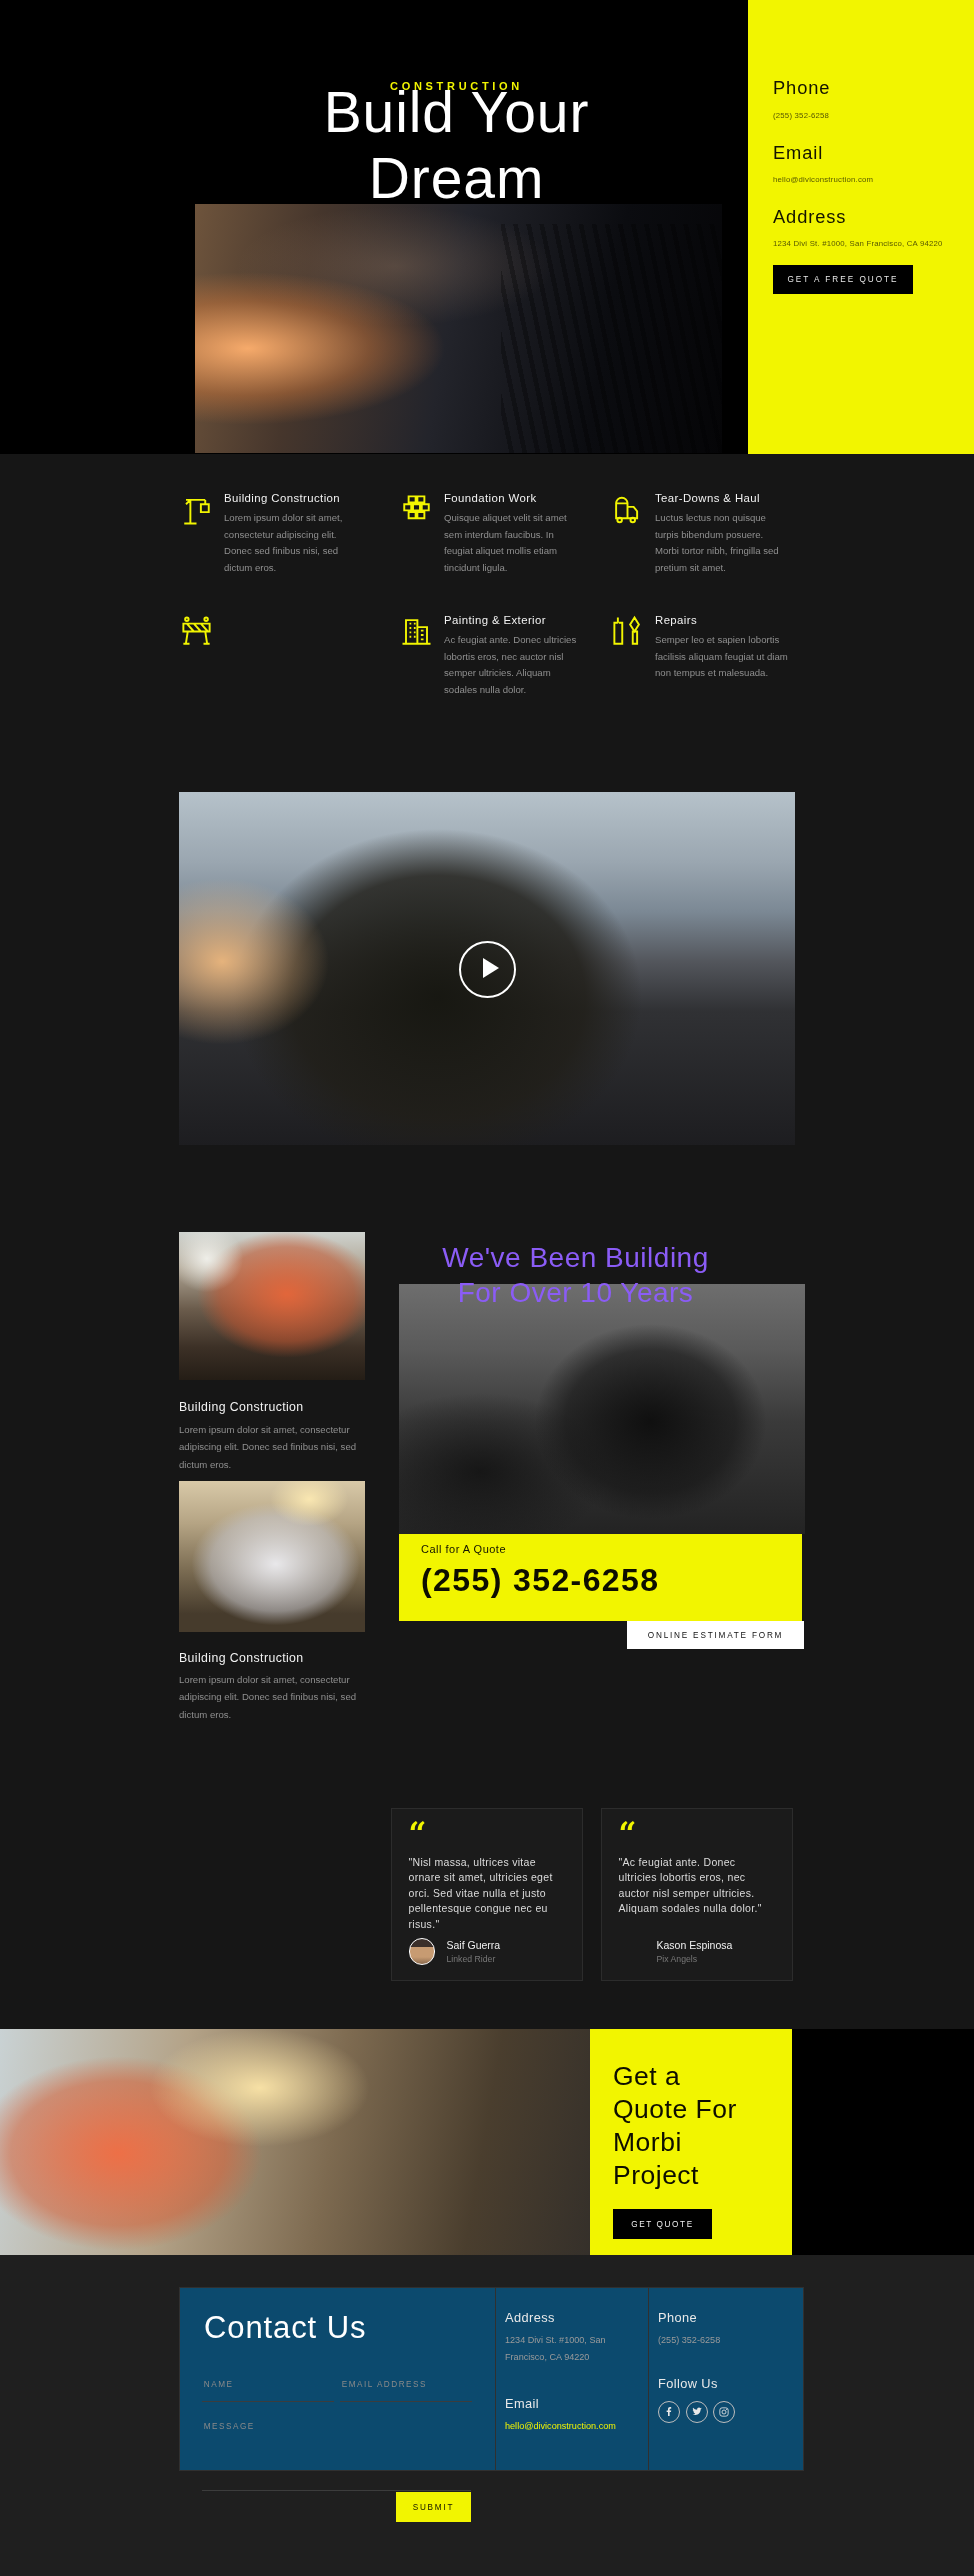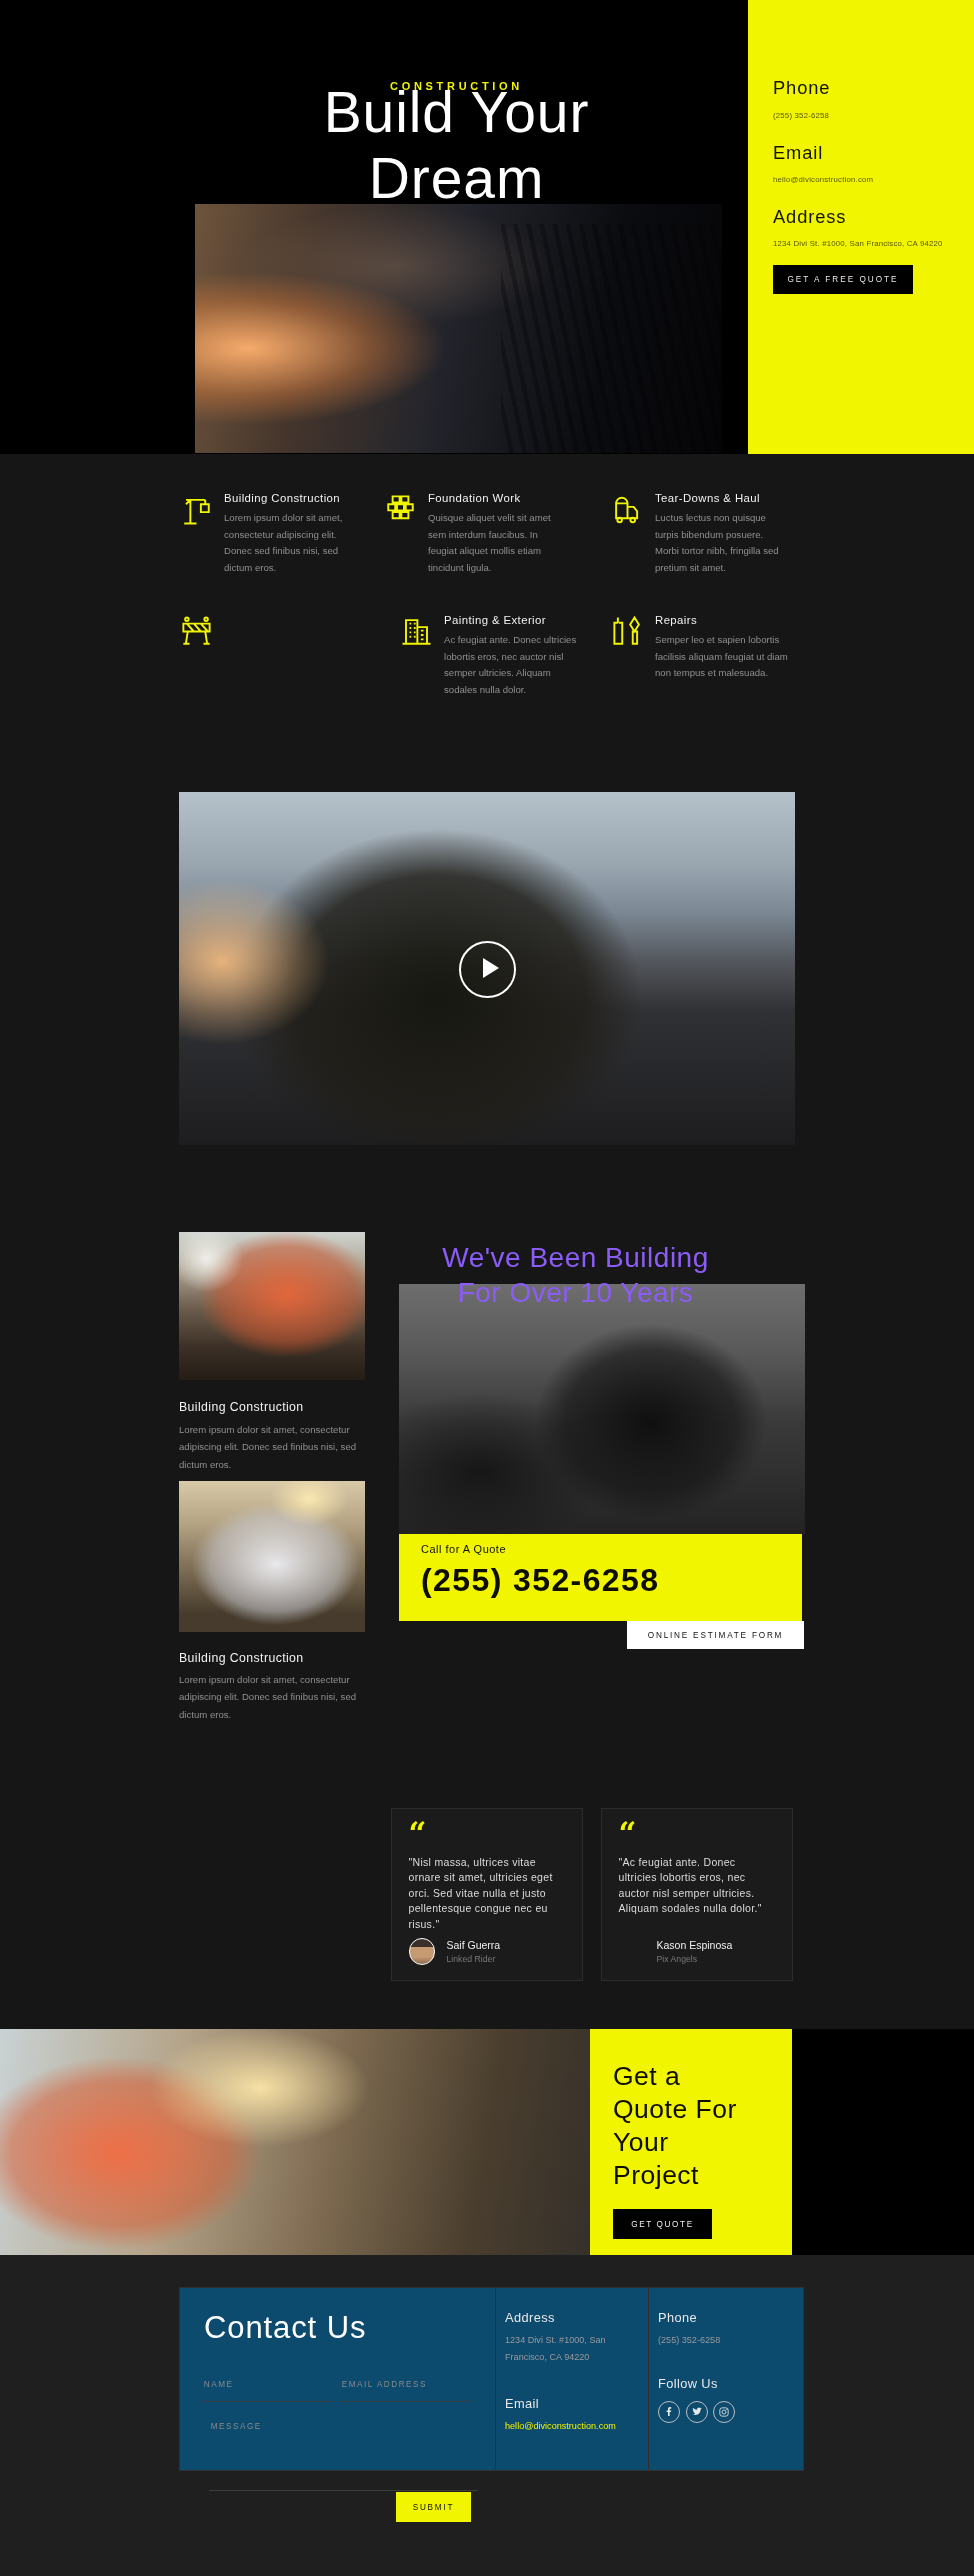--- a/index.html
+++ b/index.html
@@ -96,21 +96,21 @@
     font-size:8.2px; letter-spacing:1.6px; display:flex; align-items:center; justify-content:center; cursor:pointer; }
 
   
   .footer { position:absolute; left:0; top:2255px; width:974px; height:321px; background:#1f1f1f; }
   .f-panel { position:absolute; left:179px; top:32px; width:625px; height:184px; background:#0c4a6e; border:0.9px solid #303030; }
   .f-divider { position:absolute; top:0; bottom:0; width:0.9px; background:#303030; }
   .f-heading { position:absolute; left:24px; top:22px; color:#fff; font-size:31px; font-weight:400; letter-spacing:0.9px; }
   .f-input { position:absolute; width:132px; background:transparent; border:none; border-bottom:0.9px solid #3c3c3c;
     color:#a8a8a8; font-size:8.2px; letter-spacing:1.5px; padding:3.7px 1.8px 12.8px 1.8px; font-family:"Liberation Sans",sans-serif; outline:none; }
   .f-input::placeholder, .f-area::placeholder { color:#8a8a8a; }
-  .f-area { position:absolute; left:29px; top:128px; width:269px; height:75px; background:transparent; resize:none;
+  .f-area { position:absolute; left:22px; top:128px; width:269px; height:75px; background:transparent; resize:none;
     border:none; border-bottom:0.9px solid #3c3c3c; color:#a8a8a8; font-size:8.2px; letter-spacing:1.5px;
     padding:5.5px 1.8px; font-family:"Liberation Sans",sans-serif; outline:none; }
   .f-submit { position:absolute; left:216px; top:204px; width:75px; height:30px; background:var(--accent);
     border:none; color:#141400; font-size:8.2px; letter-spacing:1.8px; cursor:pointer; font-family:"Liberation Sans",sans-serif; }
   .f-col-title { position:absolute; color:#e9e9e9; font-size:12.8px; letter-spacing:0.4px; }
   .f-col-text { position:absolute; color:#9a9a9a; font-size:9.1px; line-height:16.5px; }
   .f-link { color:var(--accent); }
   .f-social { position:absolute; left:478px; top:113px; display:flex; gap:5.5px; }
   .f-soc { width:22px; height:22px; border:0.9px solid #bdbdbd; border-radius:50%;
     display:flex; align-items:center; justify-content:center; cursor:pointer; }
@@ -144,21 +144,21 @@
 
     <div class="service" style="left:179px; top:492px">
       <svg width="35" height="35" viewBox="0 0 40 40" fill="none" stroke="#F2F500" stroke-width="2.2">
           <path d="M6 36h14M13 36V9M8 9h22M30 9v5M25 14h9v9h-9zM13 9l-5 5"></path>
         </svg>
       <div>
         <div class="svc-title techno">Building Construction</div>
         <div class="svc-text">Lorem ipsum dolor sit amet, consectetur adipiscing elit. Donec sed finibus nisi, sed dictum eros.</div>
       </div>
     </div>
-    <div class="service" style="left:383px; top:492px">
+    <div class="service" style="left:399px; top:492px">
       <svg width="35" height="35" viewBox="0 0 40 40" fill="none" stroke="#F2F500" stroke-width="2.2">
           <path d="M11 5h8v7h-8zM21 5h8v7h-8zM6 14h8v7H6zM16 14h8v7h-8zM26 14h8v7h-8zM11 23h8v7h-8zM21 23h8v7h-8z"></path>
         </svg>
       <div>
         <div class="svc-title techno">Foundation Work</div>
         <div class="svc-text">Quisque aliquet velit sit amet sem interdum faucibus. In feugiat aliquet mollis etiam tincidunt ligula.</div>
       </div>
     </div>
     <div class="service" style="left:610px; top:492px">
       <svg width="35" height="35" viewBox="0 0 40 40" fill="none" stroke="#F2F500" stroke-width="2.2">
@@ -243,21 +243,21 @@
       </div>
     </div>
   </div>
 
   <div class="cta">
     <div class="cta-img"></div>
     <div class="cta-panel">
       <div class="cta-heading techno">
         <div>Get a</div>
         <div>Quote For</div>
-        <div>Your</div>
+        <div>Morbi</div>
         <div>Project</div>
       </div>
       <div class="cta-btn">GET QUOTE</div>
     </div>
   </div>
 
   <div class="footer">
     <div class="f-panel">
       <div class="f-divider" style="left:315px"></div>
       <div class="f-divider" style="left:468px"></div>

